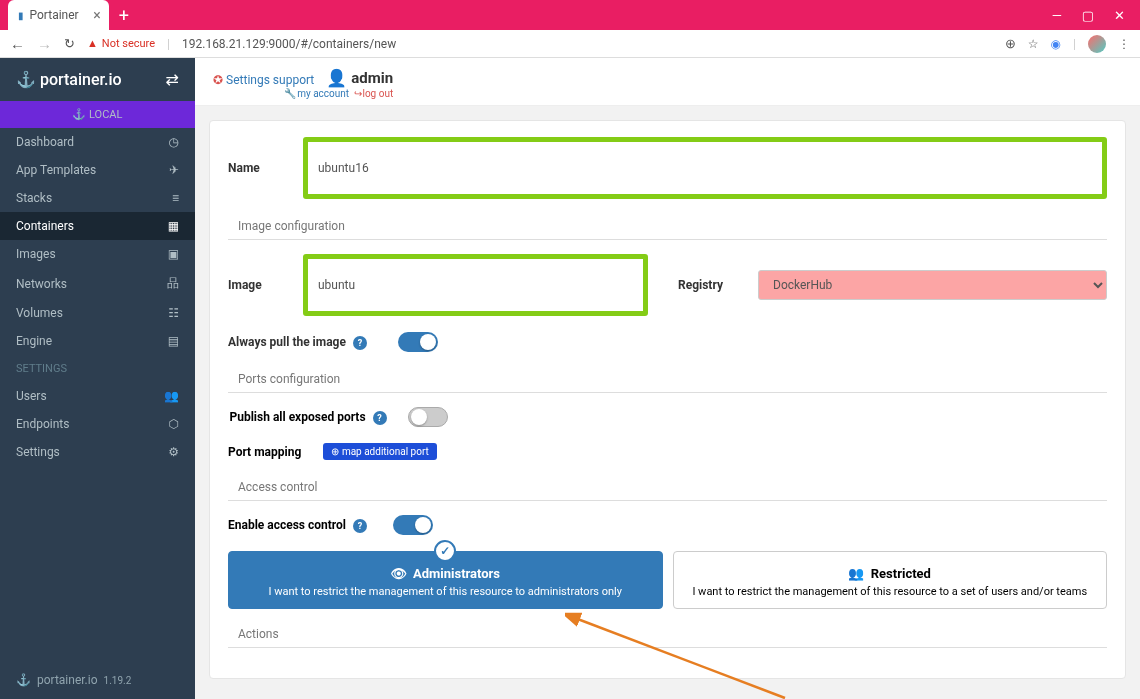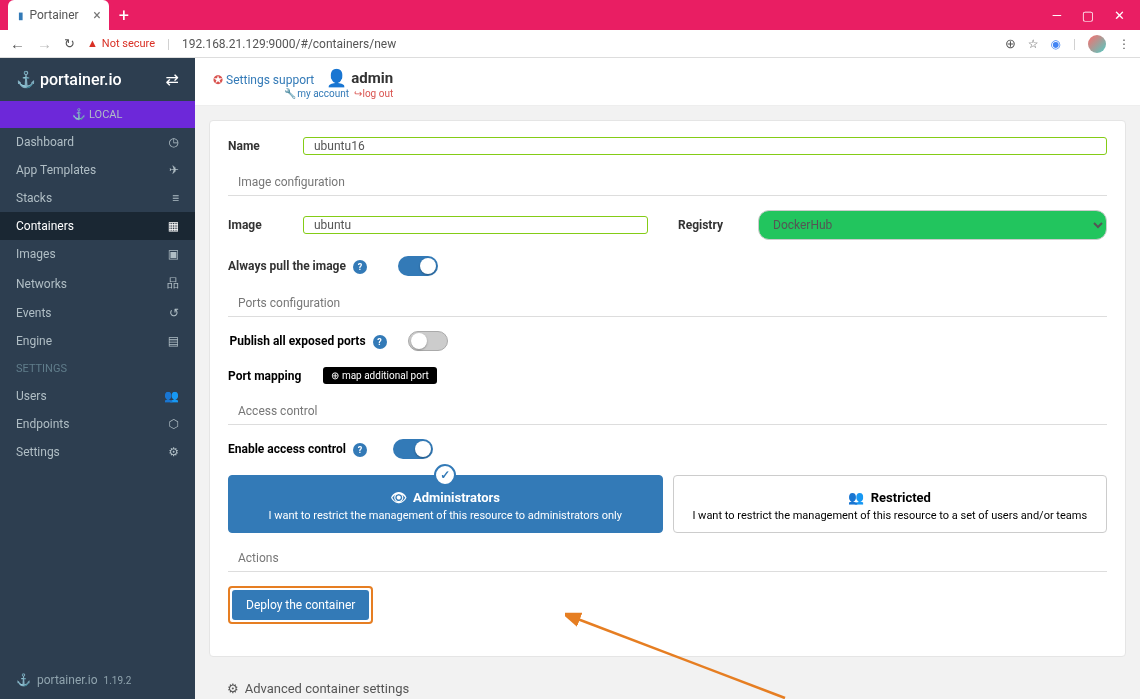--- a/index.html
+++ b/index.html
@@ -39,37 +39,37 @@
 .support-icon { color: #d9534f; }
 .user-badge { font-weight: 700; font-size: 15px; color: #333; display: inline-flex; align-items: center; gap: 4px; }
 .user-links { font-size: 10px; }
 .user-links a { color: #337ab7; }
 .user-links .logout { color: #d9534f; }
 
 .panel { background: #fff; margin: 14px; border: 1px solid #e5e5e5; border-radius: 4px; padding: 16px 18px; }
 .form-row { display: flex; align-items: center; margin-bottom: 16px; font-size: 12px; }
 .form-label { width: 75px; font-weight: 700; color: #333; font-size: 12px; }
 .form-label-wide { width: 140px; font-weight: 700; color: #333; font-size: 12px; }
-.form-input { flex: 1; padding: 1px 10px; border: 1px solid #84cc16; border-radius: 3px; font-size: 12px; color: #555; }
+.form-input { flex: 1; padding: 19px 10px; border: 5px solid #84cc16; border-radius: 3px; font-size: 12px; color: #555; }
 .form-input.half { flex: 0 0 345px; }
-.form-select { flex: 1; padding: 6px 10px; border: 1px solid #ccc; border-radius: 11px; font-size: 12px; background: #22c55e; color: #555; }
+.form-select { flex: 1; padding: 6px 10px; border: 1px solid #ccc; border-radius: 3px; font-size: 12px; background: #fca5a5; color: #555; }
 .reg-label { margin-left: 30px; width: 80px; font-weight: 700; font-size: 12px; color: #333; }
 
 .section-header { border-bottom: 1px solid #ddd; padding: 4px 10px 6px; font-size: 12px; color: #777; margin: 14px 0 14px; }
 
 .help-icon { display: inline-flex; width: 14px; height: 14px; border-radius: 50%; background: #337ab7; color: #fff; font-size: 9px; align-items: center; justify-content: center; margin-left: 4px; font-weight: 700; }
 
 .toggle { width: 40px; height: 20px; border-radius: 10px; position: relative; margin-left: 30px; }
 .toggle.on { background: #337ab7; }
 .toggle.off { background: #ccc; border: 1px solid #aaa; }
 .toggle-knob { width: 16px; height: 16px; border-radius: 50%; background: #fff; position: absolute; top: 2px; box-shadow: 0 1px 2px rgba(0,0,0,0.3); }
 .toggle.on .toggle-knob { right: 2px; }
 .toggle.off .toggle-knob { left: 2px; top: 1px; }
 
-.badge-btn { background: #000000; color: #fff; font-size: 10px; padding: 3px 8px; border-radius: 3px; margin-left: 10px; }
+.badge-btn { background: #1d4ed8; color: #fff; font-size: 10px; padding: 3px 8px; border-radius: 3px; margin-left: 10px; }
 
 .access-options { display: flex; gap: 10px; margin-top: 14px; }
 .access-card { flex: 1; border: 1px solid #ccc; border-radius: 4px; padding: 14px 16px 10px; text-align: center; position: relative; }
 .access-card.selected { background: #337ab7; color: #fff; border-color: #337ab7; }
 .access-card .title { font-weight: 700; font-size: 13px; display: flex; align-items: center; justify-content: center; gap: 6px; }
 .access-card .desc { font-size: 11px; margin-top: 4px; }
 .access-check { position: absolute; top: -12px; left: 50%; transform: translateX(-50%); width: 22px; height: 22px; border-radius: 50%; background: #fff; border: 2px solid #337ab7; display: none; align-items: center; justify-content: center; color: #337ab7; font-size: 12px; font-weight: 700; }
 .access-card.selected .access-check { display: flex; }
 
 .deploy-btn { background: #337ab7; color: #fff; border: none; padding: 8px 14px; font-size: 12px; border-radius: 3px; cursor: pointer; }
@@ -145,22 +145,22 @@
       </div>
     <div class="nav-item">
         <span>Images</span>
         <span>▣</span>
       </div>
     <div class="nav-item">
         <span>Networks</span>
         <span>品</span>
       </div>
     <div class="nav-item">
-        <span>Events</span>
-        <span>↺</span>
+        <span>Volumes</span>
+        <span>☷</span>
       </div>
     <div class="nav-item">
         <span>Engine</span>
         <span>▤</span>
       </div>
     <div class="nav-section">SETTINGS</div>
     <div class="nav-item">
         <span>Users</span>
         <span>👥</span>
       </div>
@@ -267,25 +267,20 @@
           <div class="title">
               <span>👥</span> 
               <span>Restricted</span>
             </div>
           <div class="desc">I want to restrict the management of this resource to a set of users and/or teams</div>
         </div>
       </div>
 
       <div class="section-header">Actions</div>
 
-      <div class="form-row">
-        <span class="deploy-highlight">
-          <button class="deploy-btn">Deploy the container</button>
-        </span>
-      </div>
     </div>
 
     <div class="advanced-row">
       <span>⚙</span>
       <span>Advanced container settings</span>
     </div>
 
     <svg class="arrow-annotation" width="240" height="100">
       <defs>
           <marker id="ah" markerWidth="10" markerHeight="10" refX="2" refY="3" orient="auto">

